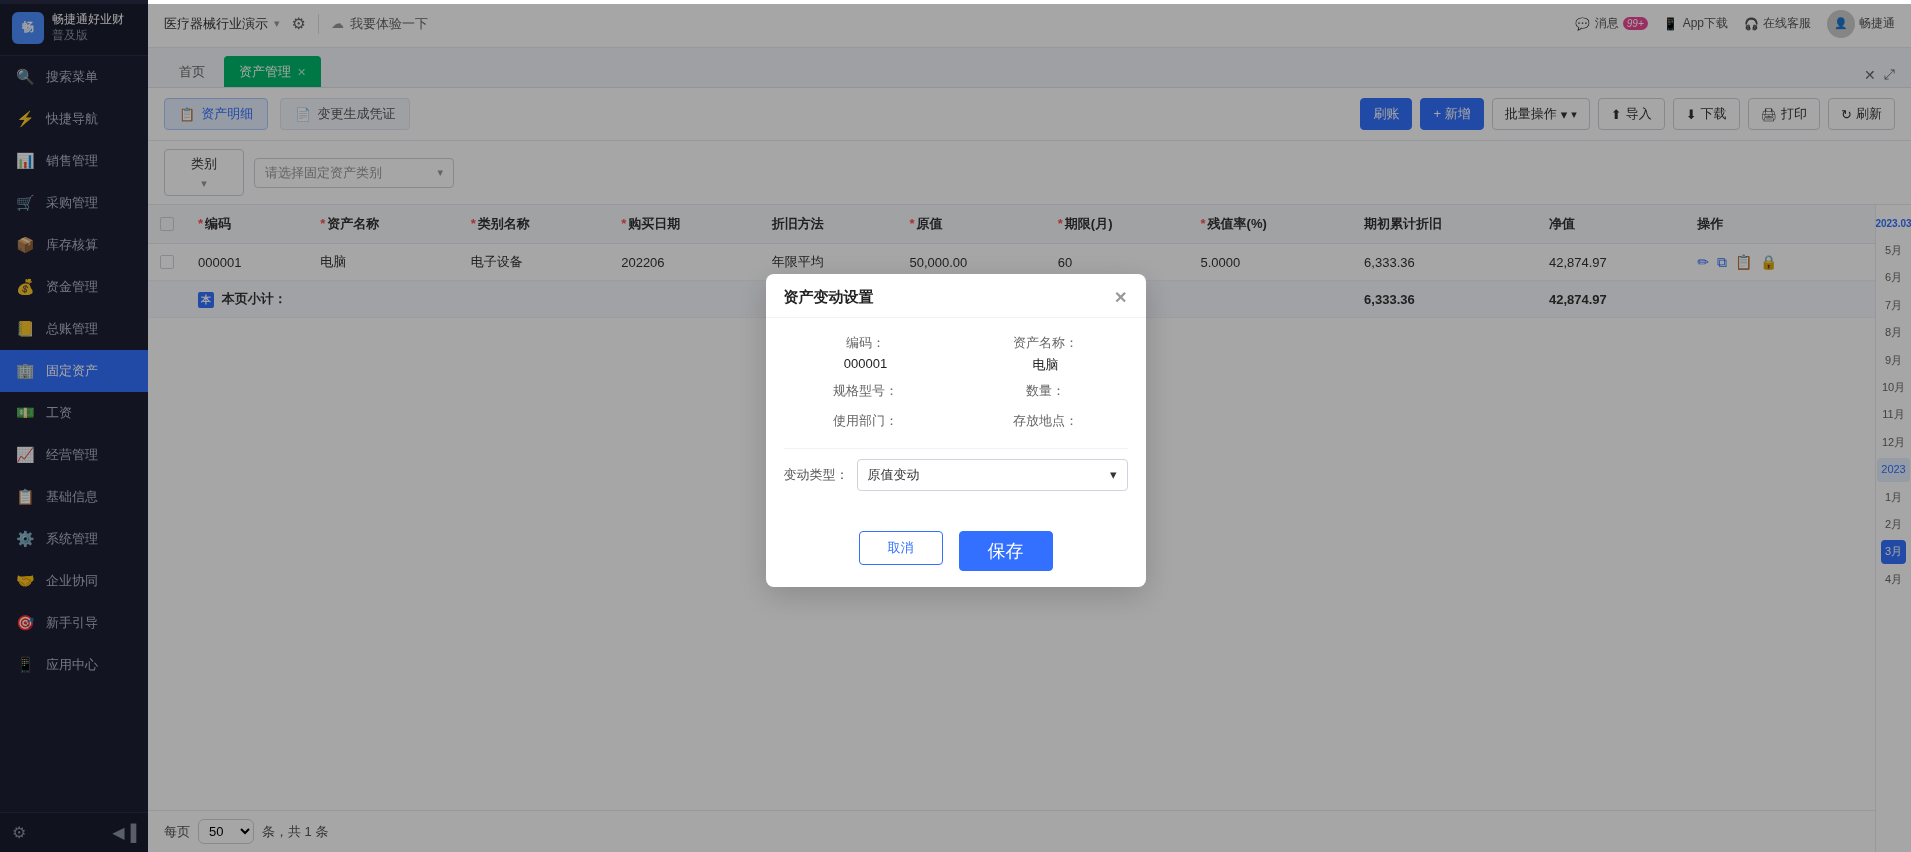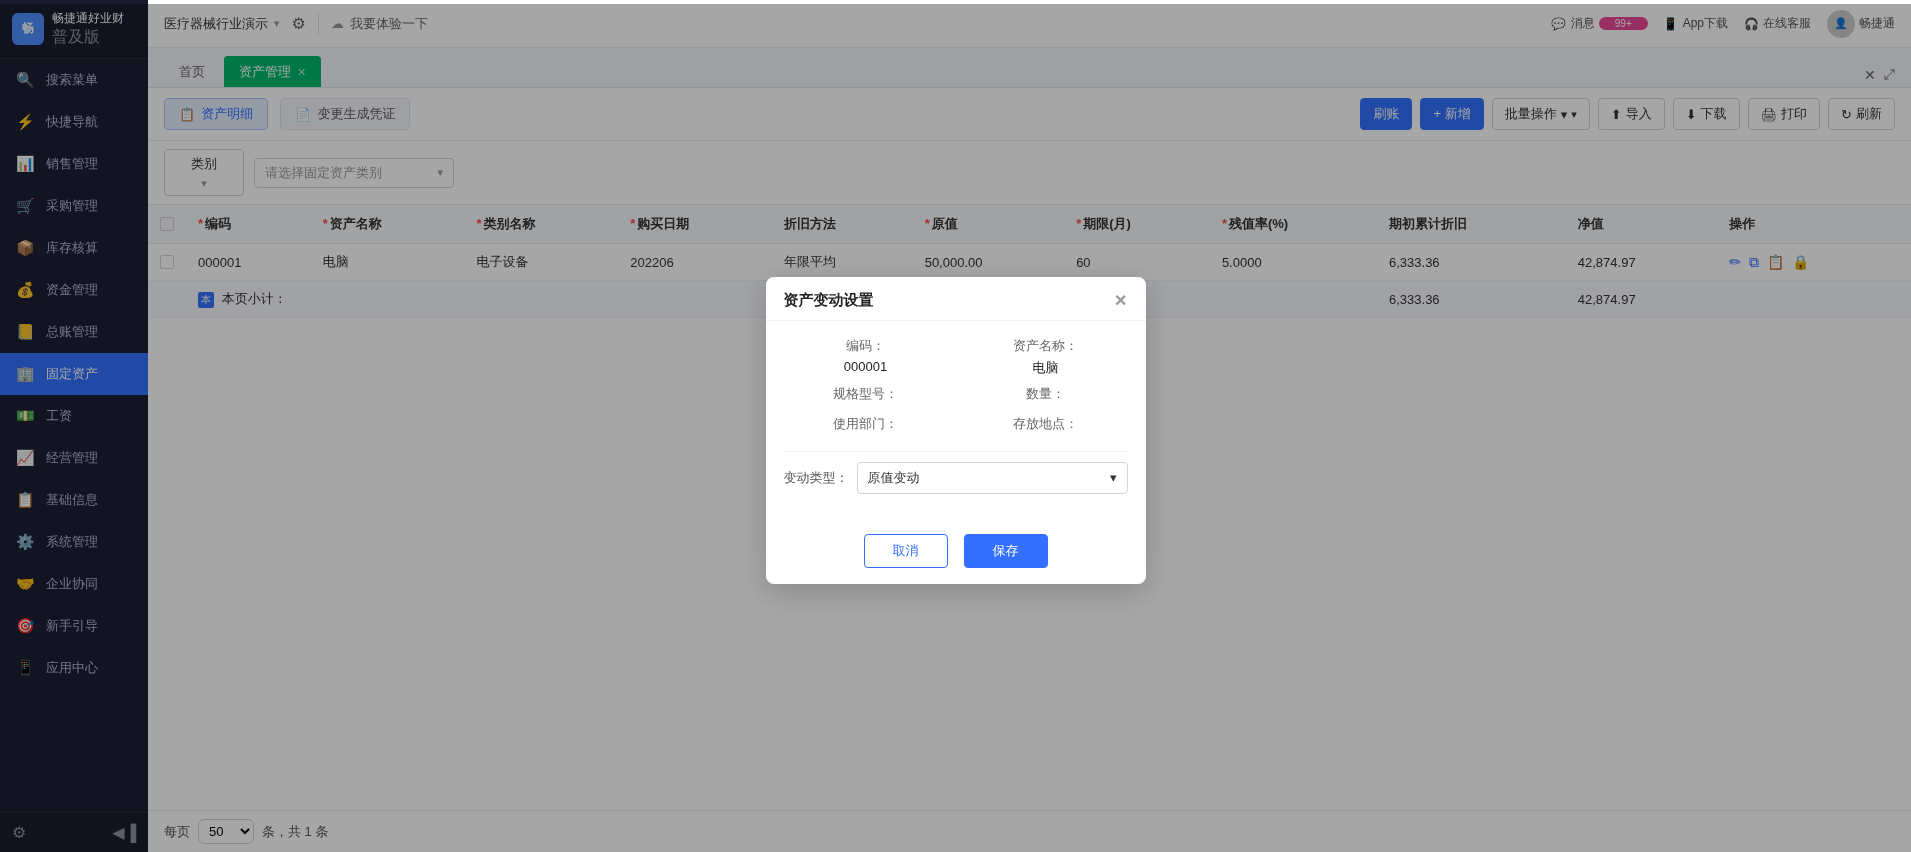--- a/index.html
+++ b/index.html
@@ -12,21 +12,21 @@
     }
     .sidebar-logo {
       display: flex; align-items: center; padding: 10px 12px; background: #1a1c2e;
       border-bottom: 1px solid #2a2d45; min-height: 56px;
     }
     .sidebar-logo .logo-icon {
       width: 32px; height: 32px; background: #4e90ff; border-radius: 6px;
       display: flex; align-items: center; justify-content: center; color: #fff; font-size: 12px; font-weight: bold; margin-right: 8px;
     }
     .sidebar-logo .logo-text { font-size: 12px; color: #fff; line-height: 1.4; }
-    .sidebar-logo .logo-sub { font-size: 16px; color: #8892a4; }
+    .sidebar-logo .logo-sub { font-size: 12px; color: #8892a4; }
     .sidebar-scroll { flex: 1; overflow-y: auto; overflow-x: hidden; }
     .sidebar-item {
       display: flex; align-items: center; padding: 11px 16px; cursor: pointer;
       color: #b0b8cc; font-size: 13px; transition: background 0.2s;
     }
     .sidebar-item.active { background: #3370ff; color: #fff; }
     .sidebar-item .item-icon { width: 20px; height: 20px; margin-right: 10px; display: flex; align-items: center; justify-content: center; font-size: 15px; }
     .sidebar-bottom {
       display: flex; align-items: center; padding: 10px 12px; border-top: 1px solid #2a2d45;
       background: #1a1c2e;
@@ -43,21 +43,21 @@
       padding: 0 16px; border-bottom: 1px solid #e8eaf0; gap: 12px;
     }
     .header-company { display: flex; align-items: center; gap: 6px; font-size: 13px; color: #333; }
     .header-company .chevron { color: #999; font-size: 11px; }
     .header-settings { color: #666; font-size: 16px; cursor: pointer; }
     .header-divider { width: 1px; height: 20px; background: #e0e0e0; }
     .header-experience { display: flex; align-items: center; gap: 6px; color: #666; font-size: 13px; }
     .header-experience .cloud-icon { color: #999; }
     .header-right { margin-left: auto; display: flex; align-items: center; gap: 16px; }
     .header-right-item { display: flex; align-items: center; gap: 4px; color: #555; font-size: 12px; cursor: pointer; }
-    .badge { background: #ec4899; color: #fff; font-size: 10px; padding: 1px 16px; border-radius: 8px; }
+    .badge { background: #ec4899; color: #fff; font-size: 10px; padding: 1px 4px; border-radius: 8px; font-style: italic; }
     .user-avatar { width: 28px; height: 28px; background: #ccc; border-radius: 50%; display: flex; align-items: center; justify-content: center; font-size: 11px; color: #666; }
 
     
     .tab-bar {
       height: 40px; background: #f5f6fa; display: flex; align-items: flex-end;
       padding: 0 16px; border-bottom: 1px solid #e0e3ee; gap: 4px;
     }
     .tab-item {
       display: flex; align-items: center; gap: 6px; padding: 6px 14px;
       font-size: 13px; color: #666; cursor: pointer; border-radius: 4px 4px 0 0;
@@ -107,21 +107,21 @@
 
     
     .table-container { background: #fff; flex: 1; overflow: auto; }
     table { width: 100%; border-collapse: collapse; font-size: 13px; }
     thead tr { background: #f8f9fc; }
     th { padding: 10px 12px; text-align: left; color: #333; font-weight: 600; border-bottom: 1px solid #e8eaf0; white-space: nowrap; }
     th .required { color: #ff4d4f; margin-right: 2px; }
     td { padding: 9px 12px; border-bottom: 1px solid #f0f2f5; color: #333; }
     .checkbox-cell { width: 36px; text-align: center; }
     .checkbox { width: 14px; height: 14px; border: 1px solid #d0d3dc; border-radius: 2px; cursor: pointer; }
-    .subtotal-row td { background: #f8f9ff; font-weight: 400; }
+    .subtotal-row td { background: #f8f9ff; font-weight: 700; }
     .subtotal-icon { display: inline-flex; align-items: center; justify-content: center; width: 16px; height: 16px; background: #3370ff; color: #fff; border-radius: 2px; font-size: 10px; margin-right: 4px; }
     .op-icons { display: flex; gap: 8px; }
     .op-icon { color: #3370ff; cursor: pointer; font-size: 14px; }
 
     
     .right-sidebar {
       width: 36px; min-width: 36px; background: #fff; border-left: 1px solid #e8eaf0;
       display: flex; flex-direction: column; align-items: center; padding: 6px 0;
       overflow-y: auto; font-size: 11px; color: #666;
     }
@@ -173,21 +173,21 @@
     }
     .dialog-field-input.readonly { background: #f8f9fc; color: #666; }
     .dialog-field-required { color: #ff4d4f; margin-right: 2px; }
     .dialog-footer { display: flex; align-items: flex-start; justify-content: center; gap: 16px; padding: 10px 18px 16px; }
     .btn-cancel {
       padding: 7px 28px; border: 1px solid #3370ff; border-radius: 4px;
       color: #3370ff; background: #fff; font-size: 13px; cursor: pointer;
     }
     .btn-save {
       padding: 7px 28px; border: 1px solid #3370ff; border-radius: 4px;
-      color: #fff; background: #3370ff; font-size: 13px; cursor: pointer;
+      color: #fff; background: #3370ff; font-size: 18px; cursor: pointer;
     }
 
     
     .content-body { display: flex; flex-direction: column; flex: 1; overflow: hidden; }
     .main-content { display: flex; flex: 1; overflow: hidden; }
   </style>
 </head>
 <body>
 
 <div class="sidebar">
@@ -438,20 +438,36 @@
           <span>每页</span>
           <select class="pagination-select">
             <option>50</option>
             <option>100</option>
             <option>200</option>
           </select>
           <span>条，共 1 条</span>
         </div>
       </div>
 
+      <div class="right-sidebar">
+        <div class="date-item" style="font-size:10px;color:#3370ff;font-weight:600;">2023.03</div>
+        <div class="date-item">5月</div>
+        <div class="date-item">6月</div>
+        <div class="date-item">7月</div>
+        <div class="date-item">8月</div>
+        <div class="date-item">9月</div>
+        <div class="date-item">10月</div>
+        <div class="date-item">11月</div>
+        <div class="date-item">12月</div>
+        <div class="date-item highlight">2023</div>
+        <div class="date-item">1月</div>
+        <div class="date-item">2月</div>
+        <div class="date-item current">3月</div>
+        <div class="date-item">4月</div>
+      </div>
     </div>
   </div>
 </div>
 
 <div class="dialog-overlay">
   <div class="dialog">
     <div class="dialog-header">
       <span>资产变动设置</span>
       <span class="dialog-close">✕</span>
     </div>

